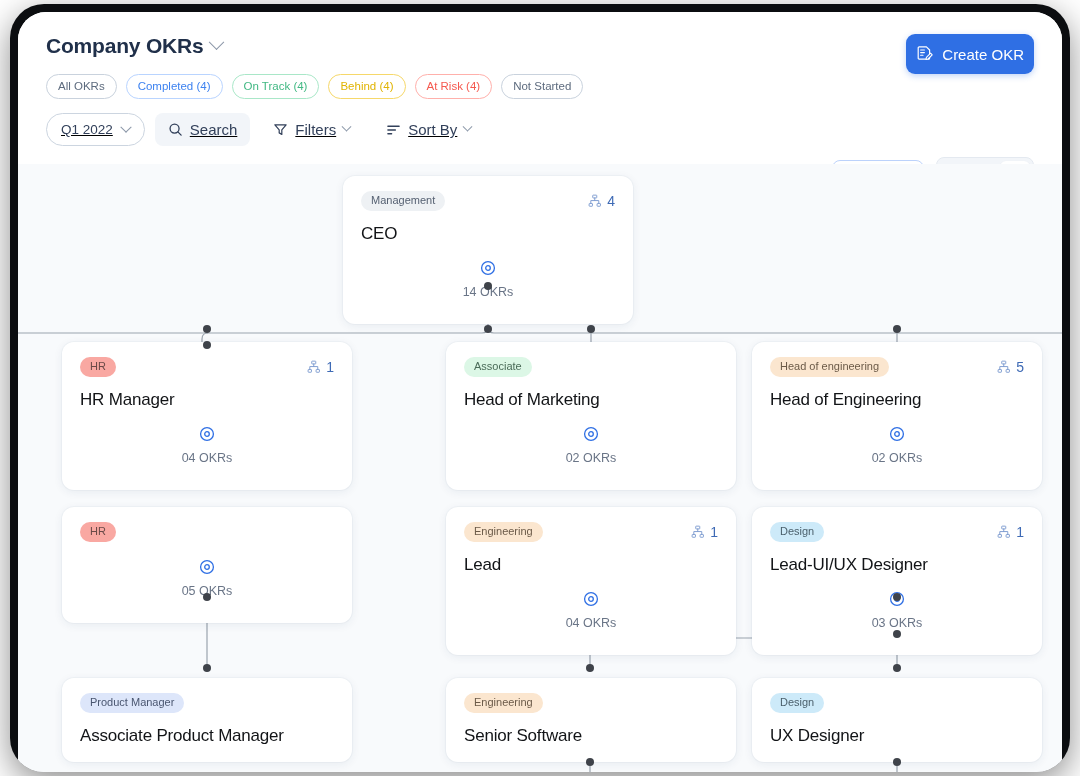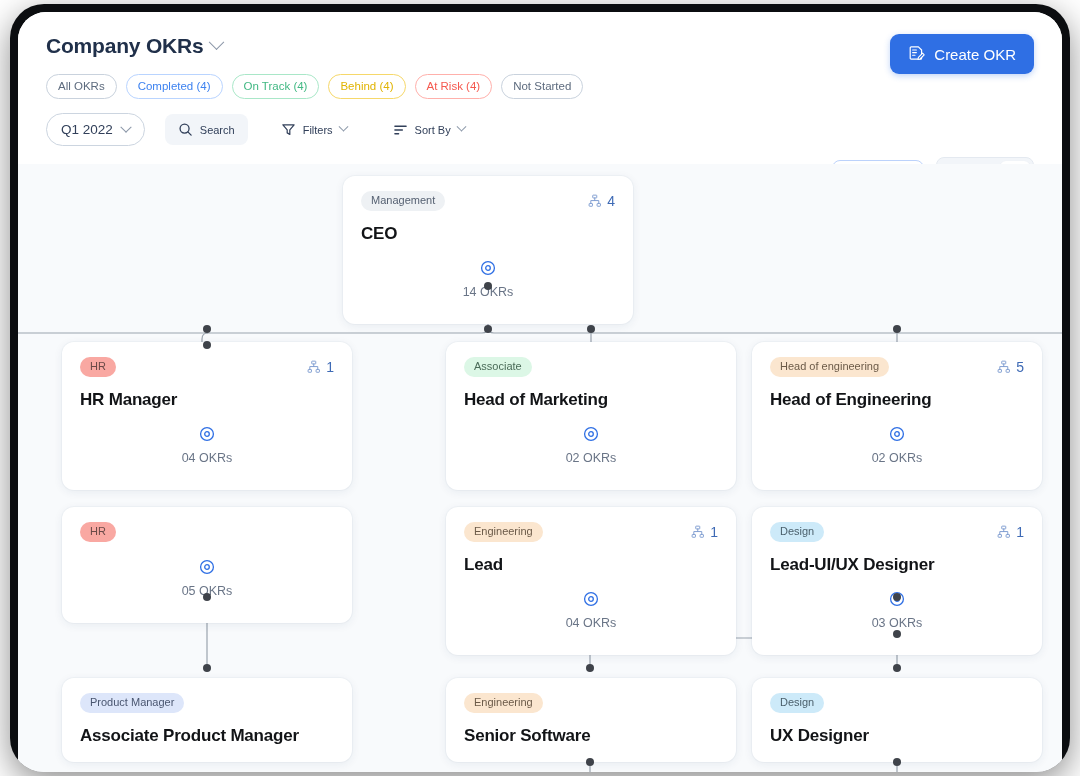--- a/index.html
+++ b/index.html
@@ -55,32 +55,32 @@
     font-size: 11.5px; color: #5d6b7e; background: #fff;
     white-space: nowrap; cursor: pointer; line-height: 1.25;
   }
   .chip.c-completed { border-color: #b9d4ff; color: #3d82f0; }
   .chip.c-ontrack   { border-color: #a9e7c8; color: #41b883; }
   .chip.c-behind    { border-color: #f6d86a; color: #e1b403; }
   .chip.c-atrisk    { border-color: #ffb0ab; color: #f5584e; }
 
   
   #controls-row {
-    display: flex; align-items: center; gap: 20px; margin-top: 14px;
+    display: flex; align-items: center; gap: 10px; margin-top: 14px; text-decoration: underline;
   }
   #quarter-select {
     display: flex; align-items: center; gap: 9px;
     border: 1px solid #ccd5e0; border-radius: 999px;
     padding: 8px 14px; font-size: 13.5px; color: #32405a;
     background: #fff; cursor: pointer;
   }
   .ctl {
     display: flex; align-items: center; gap: 7px;
     padding: 8px 13px; border-radius: 8px;
-    font-size: 11px; color: #32405a; cursor: pointer;
+    font-size: 15px; color: #32405a; cursor: pointer;
   }
   #search-control { background: #f2f5f9; }
   .ctl svg { display: block; }
 
   
   #controls-right {
     position: absolute; right: 28px; bottom: 14px;
     display: flex; align-items: center; gap: 12px;
   }
   #create-button {
@@ -98,21 +98,21 @@
     width: 30px; height: 28px; border-radius: 6px;
     display: flex; align-items: center; justify-content: center;
     cursor: pointer;
   }
   .view-btn.active { background: #ffffff; box-shadow: 0 1px 2px rgba(20,40,80,.12); }
 
   #create-okr-button {
     position: absolute; right: 28px; top: 22px;
     display: flex; align-items: center; gap: 8px;
     background: #2f6fe4; color: #fff;
-    border-radius: 9px; padding: 11px 18px;
+    border-radius: 9px; padding: 11px 10px;
     font-size: 15px; cursor: pointer;
     box-shadow: 0 2px 6px rgba(47,111,228,.3);
   }
 
   
   #chart-canvas {
     position: absolute; left: 0; right: 0; top: 152px; bottom: 0;
     background: #f8fafc;
     overflow: hidden;
   }
@@ -134,21 +134,21 @@
   }
   .t-management { background: #eef1f4; color: #566172; }
   .t-hr         { background: #f9a8a2; color: #6b4a48; }
   .t-marketing  { background: #dcf7e6; color: #4a6b58; }
   .t-engineering{ background: #fbe6cf; color: #6b5a48; }
   .t-design     { background: #cdeaf9; color: #4a5f6b; }
   .t-product    { background: #dde6fa; color: #4a5670; }
 
   .subcount { display: flex; align-items: center; gap: 5px; color: #3e6ab5; font-size: 14px; }
   .card-name {
-    font-size: 17px; font-weight: bold; color: #121417;
+    font-size: 17px; font-weight: normal; color: #121417;
     margin-top: 12px; letter-spacing: -0.2px; white-space: nowrap;
   }
   .card-metrics { display: flex; align-items: center; gap: 9px; margin-top: 16px; flex-direction: column; }
   .okr-count { font-size: 12.5px; color: #6a7587; white-space: nowrap; }
   .progress-track {
     position: relative; flex: 1; height: 11px;
     background: #ebedf0; border-radius: 999px; overflow: hidden;
   }
   .progress-fill {
     position: absolute; left: 0; top: 0; bottom: 0;

